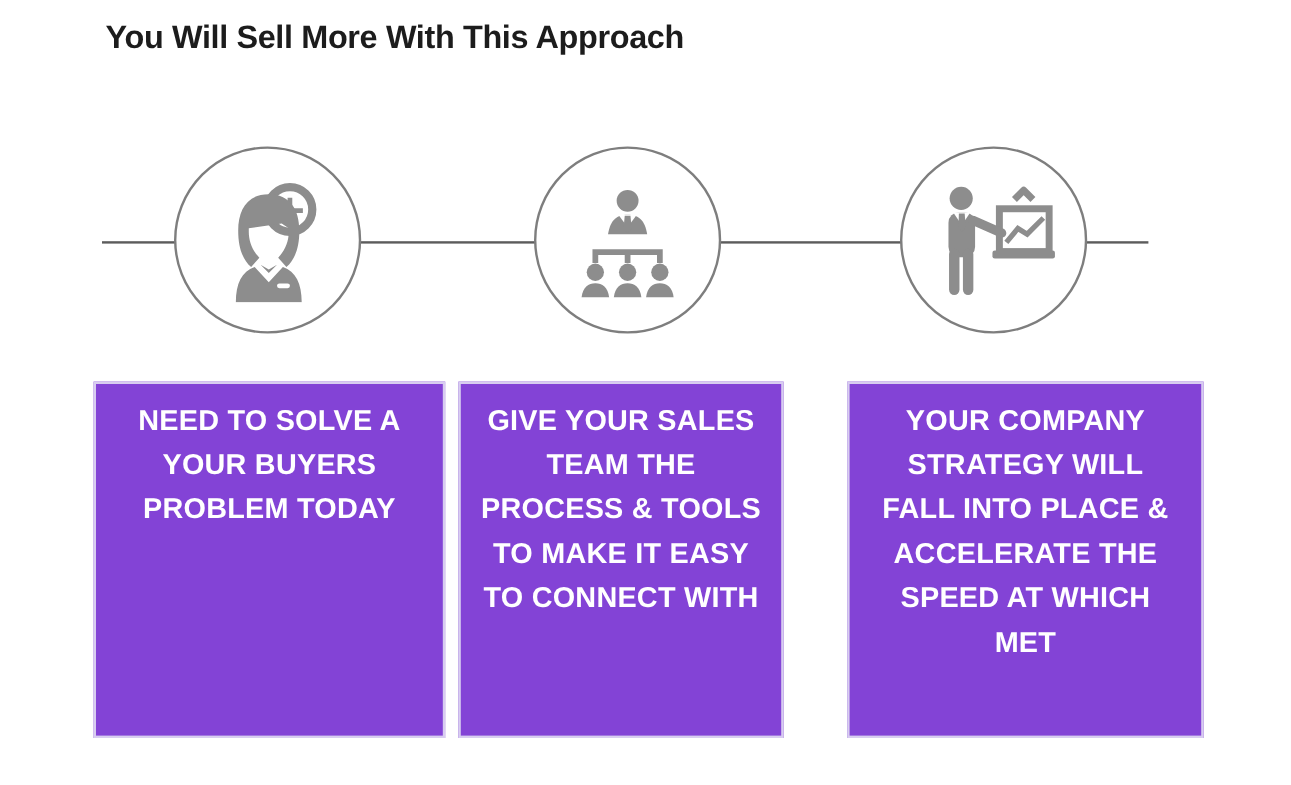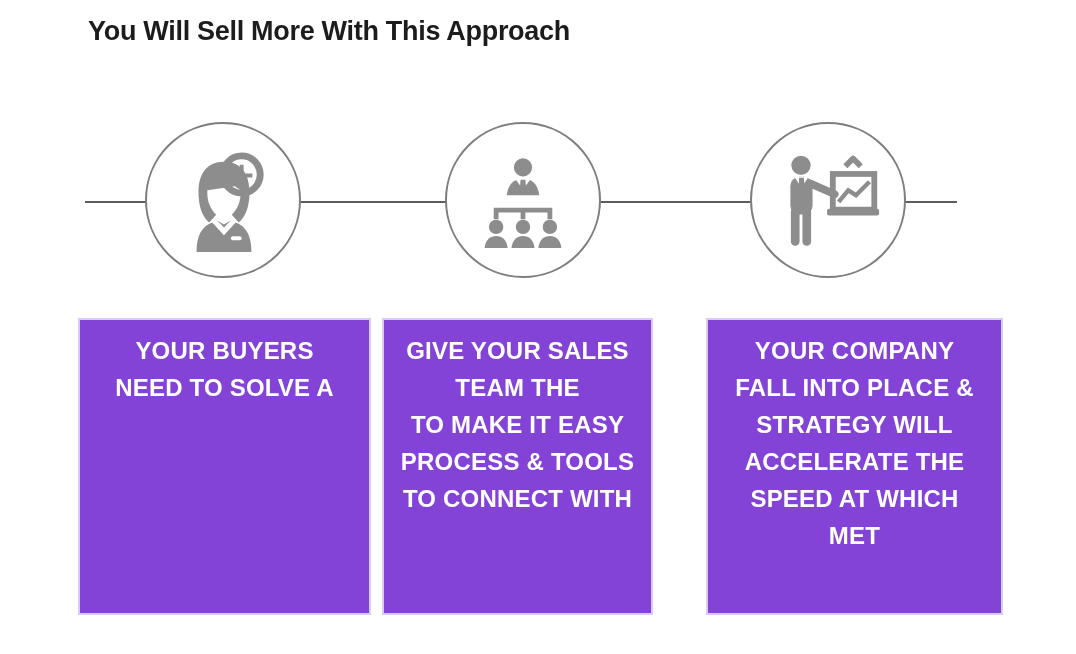--- a/index.html
+++ b/index.html
@@ -119,34 +119,35 @@
       <rect x="17" y="26" width="23" height="39" rx="9" fill="#8d8d8d"></rect>
       <path fill="#ffffff" d="M21 26 L28.5 37 L36 26 Z"></path>
       <path fill="#8d8d8d" d="M26 27 L31 27 L32 39 L28.8 43 L25.6 39 Z"></path>
       <path d="M38 33 L63 44" fill="none" stroke="#8d8d8d" stroke-width="8" stroke-linecap="round"></path>
       <path d="M22 62 L22 93" fill="none" stroke="#8d8d8d" stroke-width="9" stroke-linecap="round"></path>
       <path d="M34 62 L34 93" fill="none" stroke="#8d8d8d" stroke-width="9" stroke-linecap="round"></path>
     </svg>
   </div>
 
   <div class="box b1">
+    <div class="box-line">NEED TO SOLVE A</div>
     <div class="box-line">YOUR BUYERS</div>
-    <div class="box-line">NEED TO SOLVE A</div>
+    <div class="box-line">PROBLEM TODAY</div>
   </div>
 
   <div class="box b2">
     <div class="box-line">GIVE YOUR SALES</div>
     <div class="box-line">TEAM THE</div>
+    <div class="box-line">PROCESS &amp; TOOLS</div>
     <div class="box-line">TO MAKE IT EASY</div>
-    <div class="box-line">PROCESS &amp; TOOLS</div>
     <div class="box-line">TO CONNECT WITH</div>
   </div>
 
   <div class="box b3">
     <div class="box-line">YOUR COMPANY</div>
+    <div class="box-line">STRATEGY WILL</div>
     <div class="box-line">FALL INTO PLACE &amp;</div>
-    <div class="box-line">STRATEGY WILL</div>
     <div class="box-line">ACCELERATE THE</div>
     <div class="box-line">SPEED AT WHICH</div>
     <div class="box-line">MET</div>
   </div>
 
 </div>
 
 </body></html>

